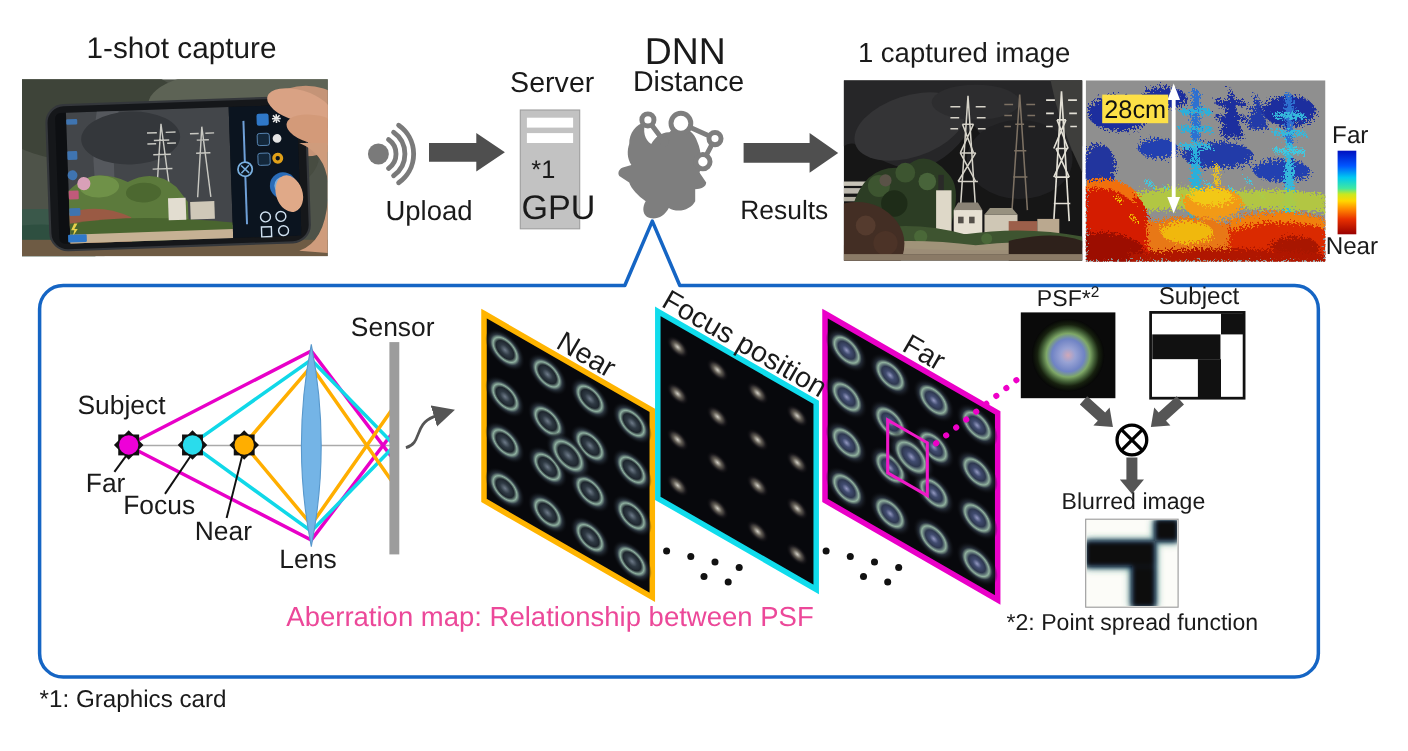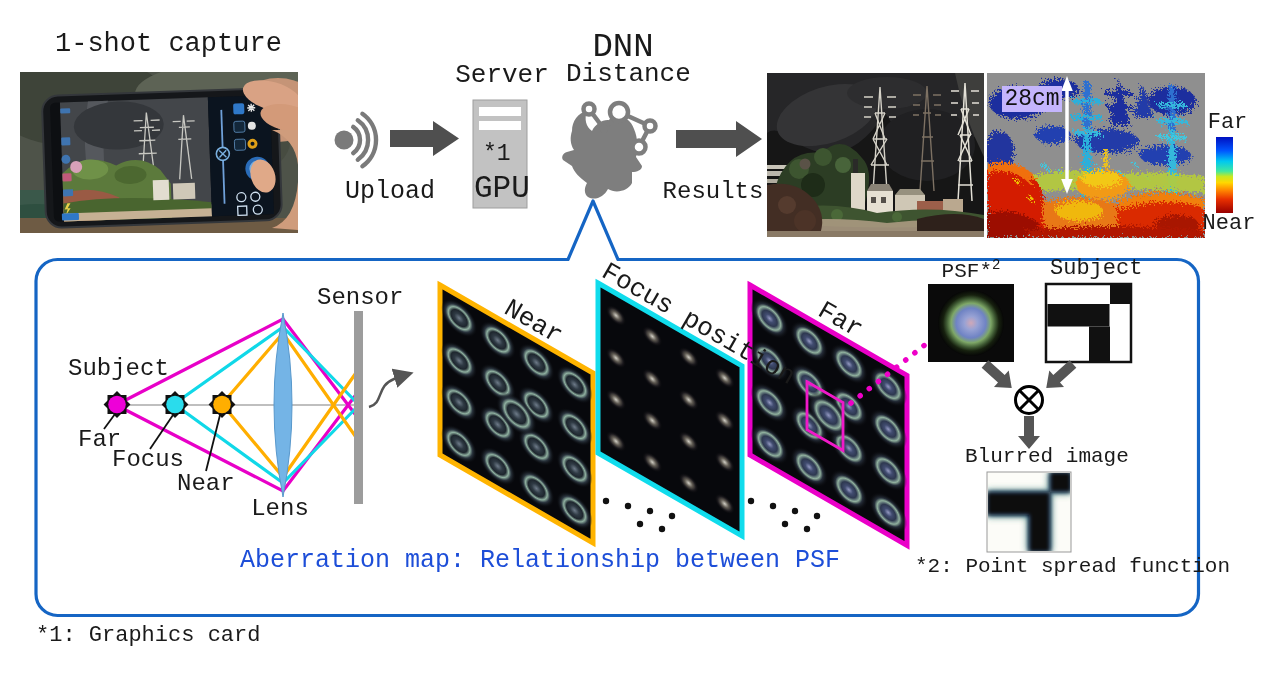--- a/index.html
+++ b/index.html
@@ -1,21 +1,21 @@
 <!DOCTYPE html>
 <html><head>
 <meta charset="utf-8">
 <style>
   html,body{margin:0;padding:0;background:#fff;width:1280px;height:683px;overflow:hidden}
-  .stage{position:relative;width:1280px;height:683px;font-family:Liberation Mono, monospace;color:#1a1a1a;background:#fff}
+  .stage{position:relative;width:1280px;height:683px;font-family:Liberation Sans, sans-serif;color:#1a1a1a;background:#fff}
   .gfx{position:absolute;left:0;top:0;width:1280px;height:683px}
   .t{position:absolute;white-space:nowrap;line-height:1.12}
   .c{text-align:center}
-  .blue{color:#1d4ed8}
-  .lab28{position:absolute;background:#c4b5fd;color:#111;text-align:center;font-size:23px;line-height:26px}
+  .blue{color:#ec4899}
+  .lab28{position:absolute;background:#fde047;color:#111;text-align:center;font-size:23px;line-height:26px}
   .rot30{transform:rotate(30deg)}
 </style>
 </head>
 <body>
 
 <div class="stage">
 
 <svg class="gfx" viewBox="0 0 1280 683">
 <defs>
   <radialGradient id="gBlobNear">
@@ -478,20 +478,21 @@
 </svg>
 
 <div class="t c" style="left:55px;top:29px;width:220px;font-size:27px">1-shot capture</div>
 <div class="t c" style="left:330px;top:178px;width:120px;font-size:25px">Upload</div>
 <div class="t c" style="left:442px;top:61px;width:120px;font-size:26px">Server</div>
 <div class="t" style="left:483px;top:142px;font-size:23px">*1</div>
 <div class="t c" style="left:474px;top:172px;width:52px;font-size:31px">GPU</div>
 <div class="t c" style="left:563px;top:28px;width:120px;font-size:34px">DNN</div>
 <div class="t c" style="left:566px;top:60px;width:120px;font-size:26px">Distance</div>
 <div class="t c" style="left:646px;top:179px;width:134px;font-size:24px">Results</div>
+<div class="t c" style="left:764px;top:34px;width:225px;font-size:25px">1 captured image</div>
 <div class="lab28" style="left:1002px;top:86px;width:60px;height:26px">28cm</div>
 <div class="t c" style="left:1205px;top:111px;width:45px;font-size:22px">Far</div>
 <div class="t c" style="left:1200px;top:212px;width:58px;font-size:22px">Near</div>
 
 <div class="t c" style="left:317px;top:285px;width:80px;font-size:24px">Sensor</div>
 <div class="t c" style="left:68px;top:356px;width:85px;font-size:24px">Subject</div>
 <div class="t" style="left:78px;top:427px;font-size:24px">Far</div>
 <div class="t" style="left:112px;top:447px;font-size:24px">Focus</div>
 <div class="t" style="left:177px;top:471px;font-size:24px">Near</div>
 <div class="t c" style="left:244px;top:496px;width:72px;font-size:24px">Lens</div>

